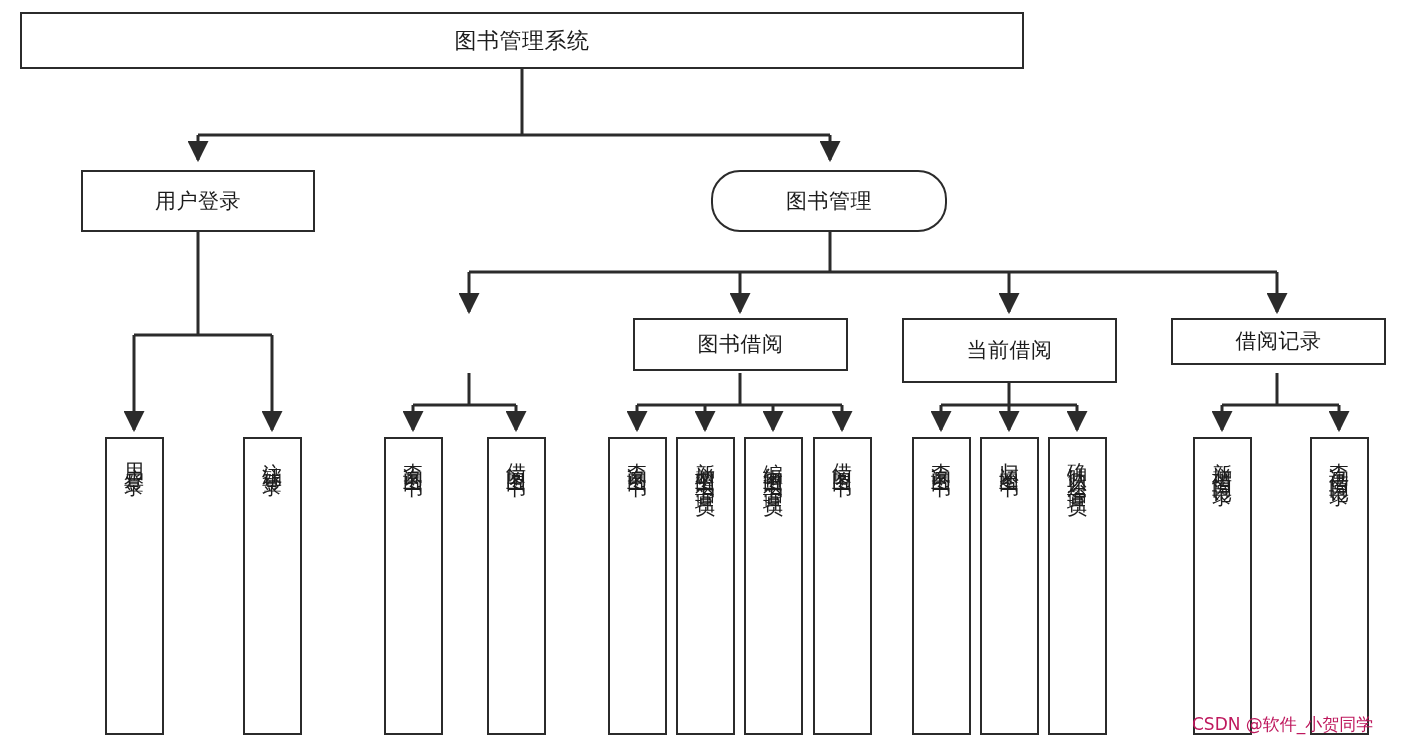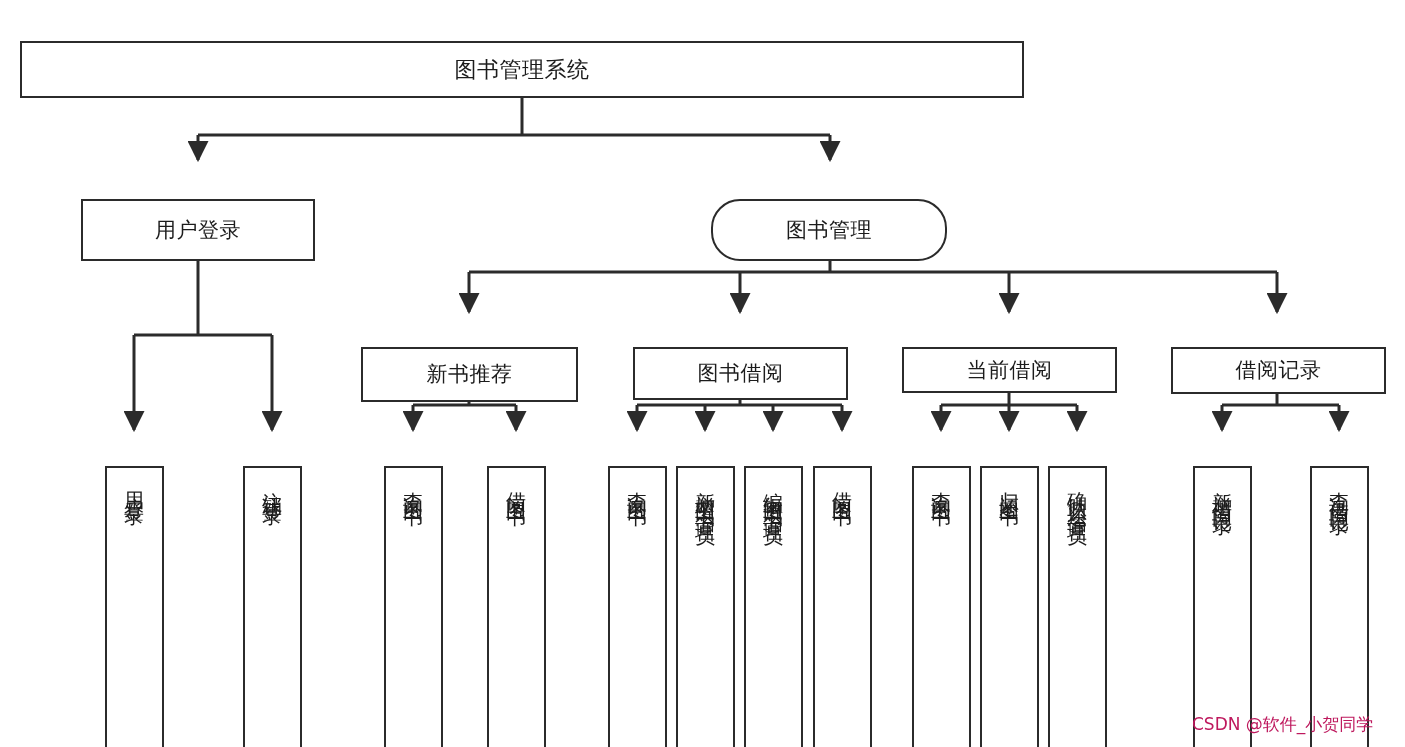--- a/index.html
+++ b/index.html
@@ -28,21 +28,20 @@
   }
   .node {
     position: absolute;
     box-sizing: border-box;
     background: #ffffff;
     border: 2px solid #2b2b2b;
     display: flex;
     align-items: center;
     justify-content: center;
     z-index: 2;
-    margin-top: 29px;
   }
   .node .node-label {
     color: #1c1c1c;
     line-height: 1.18;
     text-align: center;
     white-space: pre;
   }
   
   .node.horiz .node-label {
     font-size: 21px;
@@ -136,29 +135,26 @@
   </div>
 
   <div class="node horiz" style="left:81px; top:170px; width:234px; height:62px;">
     <span class="node-label">用户登录</span>
   </div>
 
   <div class="node horiz" style="left:711px; top:170px; width:236px; height:62px;border-radius:29px;">
     <span class="node-label">图书管理</span>
   </div>
 
-  <div class="node horiz" style="left:361px; top:318px; width:217px; height:55px;">
-    <span class="node-label">新书推荐</span>
-  </div>
 
   <div class="node horiz" style="left:633px; top:318px; width:215px; height:53px;">
     <span class="node-label">图书借阅</span>
   </div>
 
-  <div class="node horiz" style="left:902px; top:318px; width:215px; height:46px;">
+  <div class="node horiz" style="left:902px; top:318px; width:215px; height:65px;">
     <span class="node-label">当前借阅</span>
   </div>
 
   <div class="node horiz" style="left:1171px; top:318px; width:215px; height:47px;">
     <span class="node-label">借阅记录</span>
   </div>
 
   <div class="node vert" style="left:105px; top:437px; width:59px; height:298px;">
     <span class="node-label">用户登录</span>
   </div>

